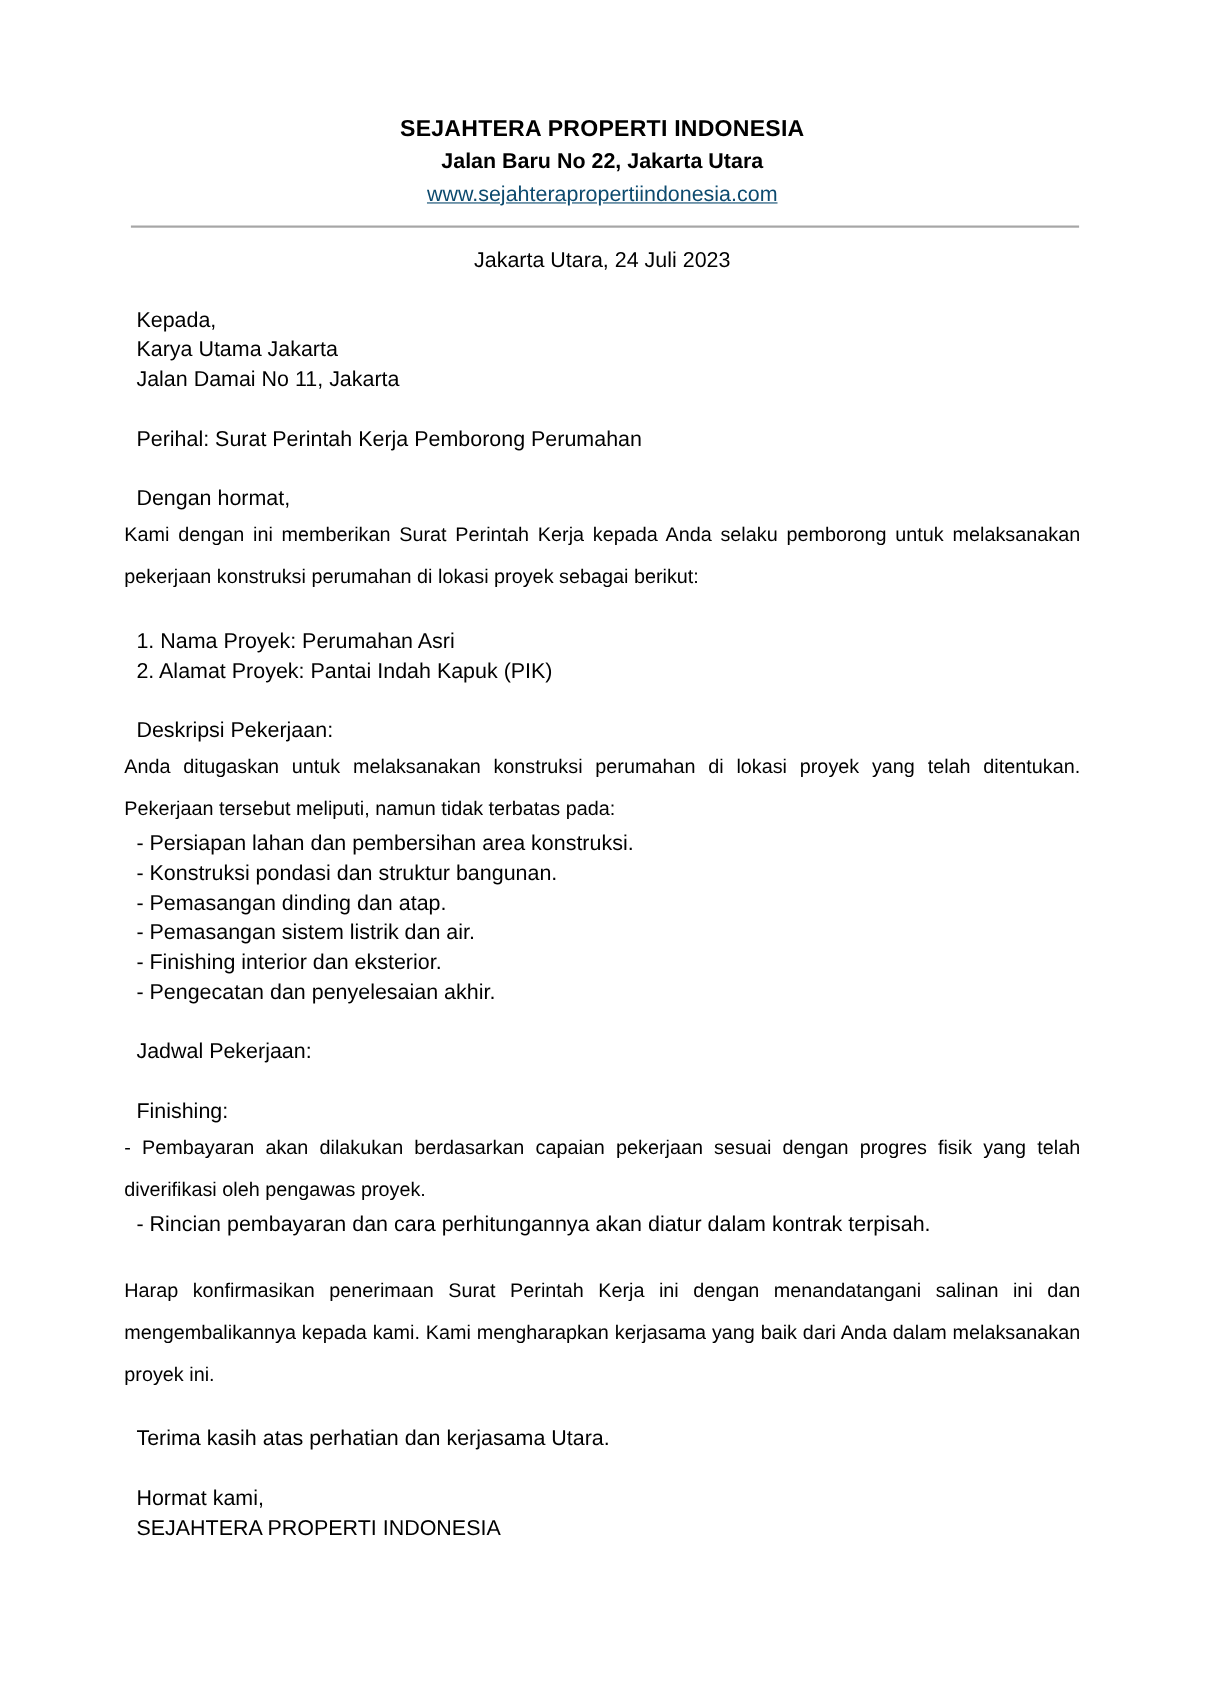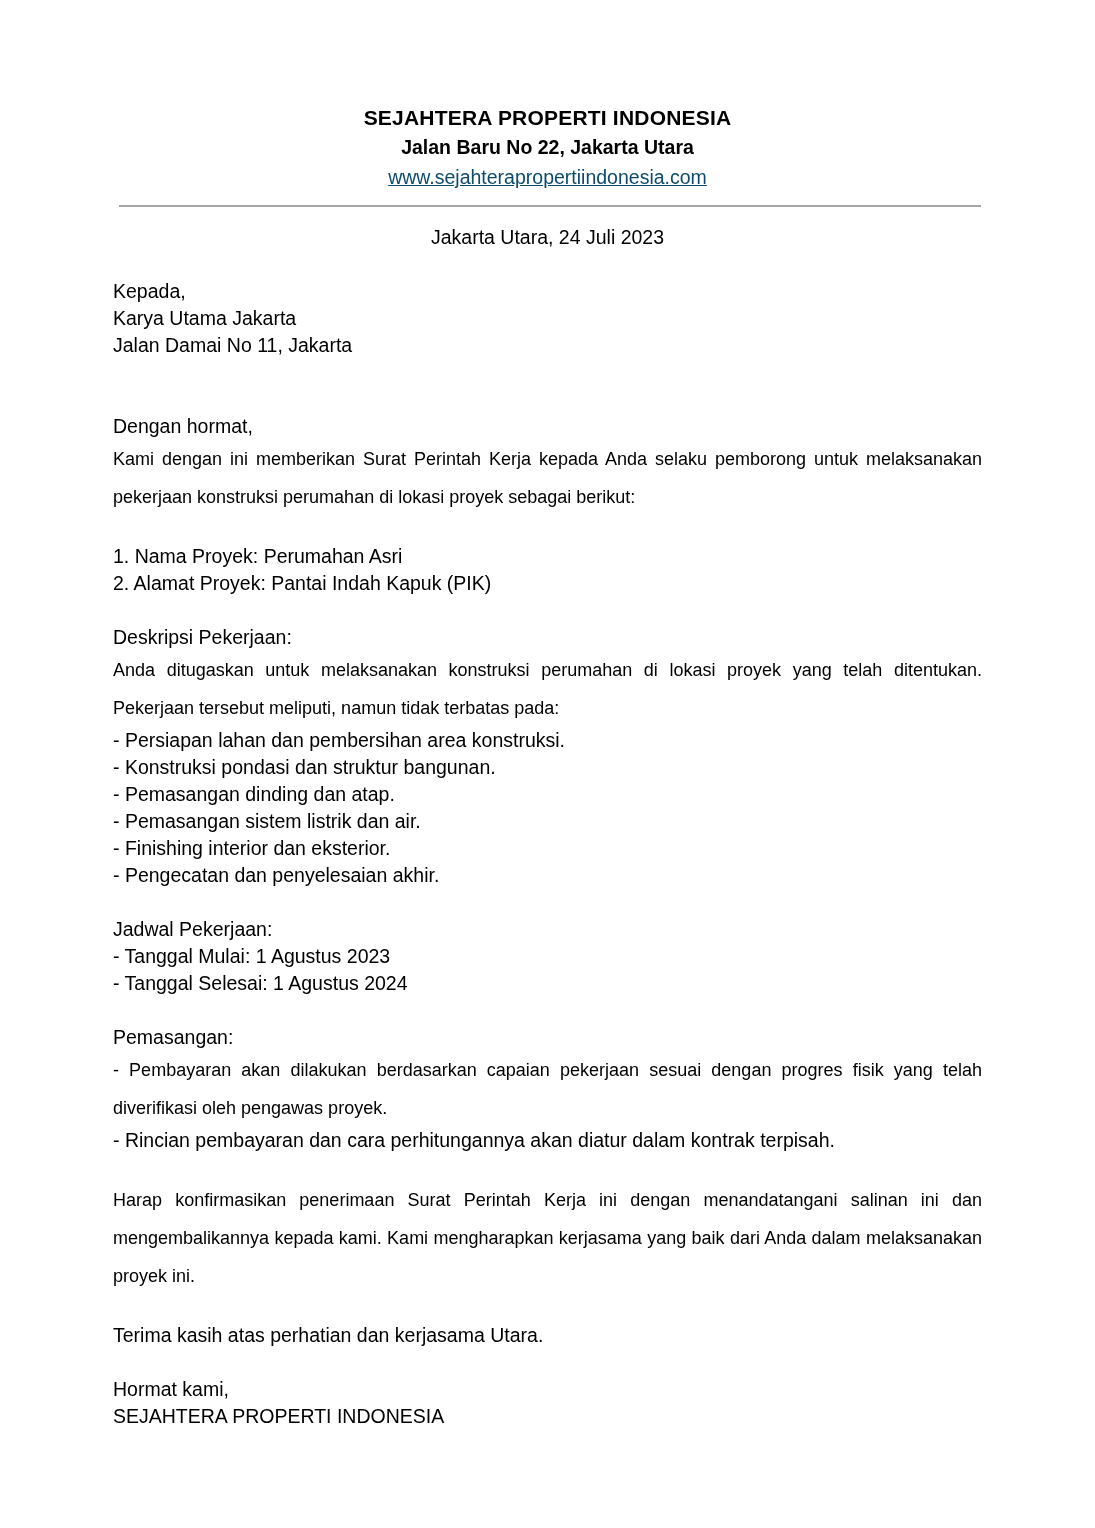--- a/index.html
+++ b/index.html
@@ -65,20 +65,21 @@
   
   .dateline {
     text-align: center;
     font-size: 19.5px;
     line-height: 27px;
     margin-top: 17px;
   }
   .block {
     font-size: 19.5px;
     line-height: 27px;
+    margin-left: 11px;
   }
   .gap-lg { height: 27px; }
   .gap-md { height: 27px; }
   .para-just {
     font-size: 18px;
     line-height: 38px;
     text-align: justify;
     text-justify: inter-word;
   }
   .line { display: block; }
@@ -103,20 +104,21 @@
     <div class="gap-lg"></div>
 
     <div class="block">
       <span class="line">Kepada,</span>
       <span class="line">Karya Utama Jakarta</span>
       <span class="line">Jalan Damai No 11, Jakarta</span>
     </div>
 
     <div class="gap-md"></div>
 
+    <div class="block">Perihal: Surat Perintah Kerja Pemborong Perumahan</div>
 
     <div class="gap-md"></div>
 
     <div class="block">Dengan hormat,</div>
     <div class="para-just">Kami dengan ini memberikan Surat Perintah Kerja kepada Anda selaku pemborong untuk melaksanakan pekerjaan konstruksi perumahan di lokasi proyek sebagai berikut:</div>
 
     <div class="gap-md"></div>
 
     <div class="block">
       <span class="line">1. Nama Proyek: Perumahan Asri</span>
@@ -132,28 +134,24 @@
       <span class="line">- Konstruksi pondasi dan struktur bangunan.</span>
       <span class="line">- Pemasangan dinding dan atap.</span>
       <span class="line">- Pemasangan sistem listrik dan air.</span>
       <span class="line">- Finishing interior dan eksterior.</span>
       <span class="line">- Pengecatan dan penyelesaian akhir.</span>
     </div>
 
     <div class="gap-md"></div>
 
     <div class="block">Jadwal Pekerjaan:</div>
-    <div class="block">
-      <span class="line">- Tanggal Mulai: 1 Agustus 2023</span>
-      <span class="line">- Tanggal Selesai: 1 Agustus 2024</span>
-    </div>
 
     <div class="gap-md"></div>
 
-    <div class="block">Pemasangan:</div>
+    <div class="block">Finishing:</div>
     <div class="para-just">- Pembayaran akan dilakukan berdasarkan capaian pekerjaan sesuai dengan progres fisik yang telah diverifikasi oleh pengawas proyek.</div>
     <div class="block">- Rincian pembayaran dan cara perhitungannya akan diatur dalam kontrak terpisah.</div>
 
     <div class="gap-md"></div>
 
     <div class="para-just">Harap konfirmasikan penerimaan Surat Perintah Kerja ini dengan menandatangani salinan ini dan mengembalikannya kepada kami. Kami mengharapkan kerjasama yang baik dari Anda dalam melaksanakan proyek ini.</div>
 
     <div class="gap-md"></div>
 
     <div class="block">Terima kasih atas perhatian dan kerjasama Utara.</div>

